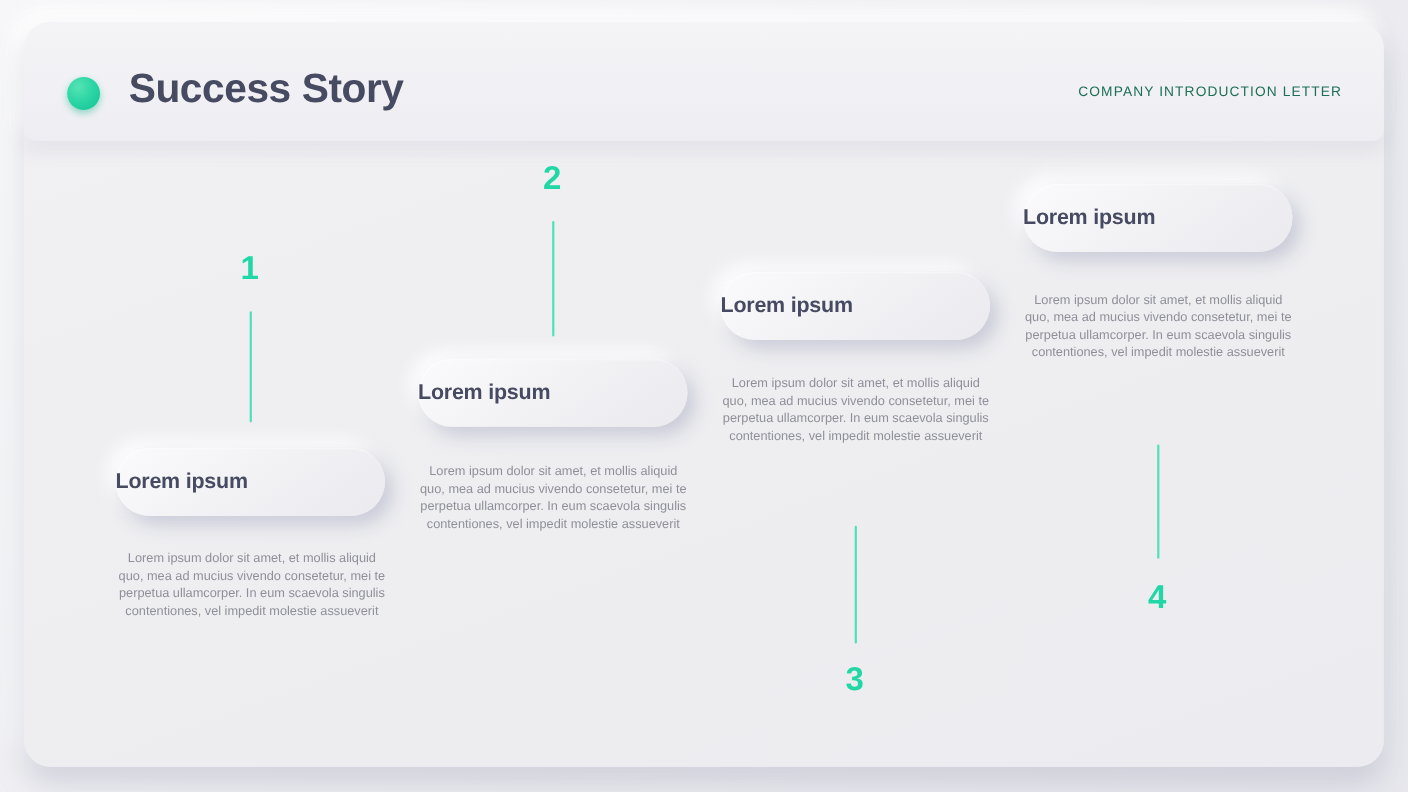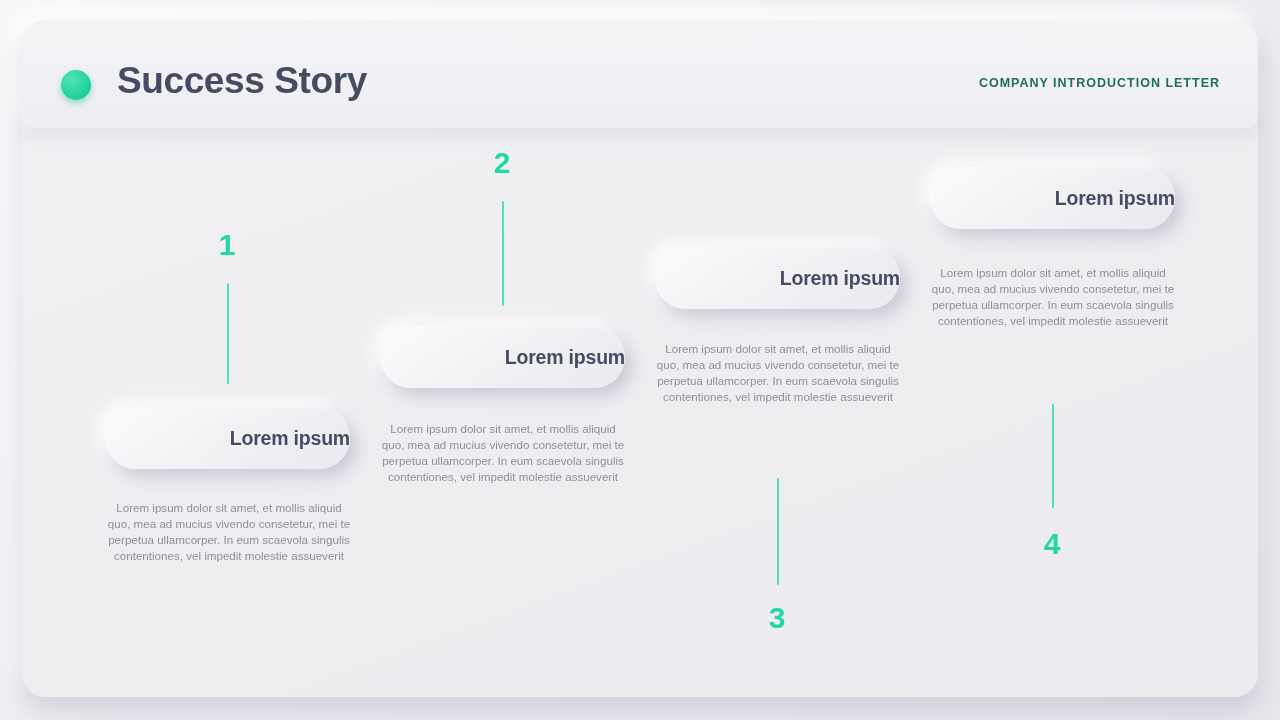--- a/index.html
+++ b/index.html
@@ -69,21 +69,21 @@
     color: #474b62;
     white-space: nowrap;
     margin-left: 14px;
   }
 
   .header-eyebrow {
     position: absolute;
     right: 60px;
     top: 76px;
     font-size: 12.5px;
-    font-weight: bold;
+    font-weight: normal;
     letter-spacing: 1.0px;
     color: #1d6f55;
     white-space: nowrap;
     text-align: center;
   }
 
   
   .step { position: absolute; }
 
   .step-num {
@@ -106,21 +106,21 @@
   .pill {
     position: absolute;
     height: 62px;
     border-radius: 33px;
     background: linear-gradient(145deg,#fbfbfd 0%,#f2f2f5 48%,#eaeaef 100%);
     box-shadow: 7px 8px 16px rgba(150,152,178,0.42),
                 -7px -7px 16px rgba(255,255,255,0.95),
                 inset 1px 1px 2px rgba(255,255,255,0.6);
     display: flex;
     align-items: center;
-    justify-content: flex-end;
+    justify-content: flex-start;
   }
   .pill-label {
     font-size: 19.5px;
     font-weight: bold;
     color: #474b62;
     letter-spacing: -0.2px;
   }
 
   .step-body {
     position: absolute;

